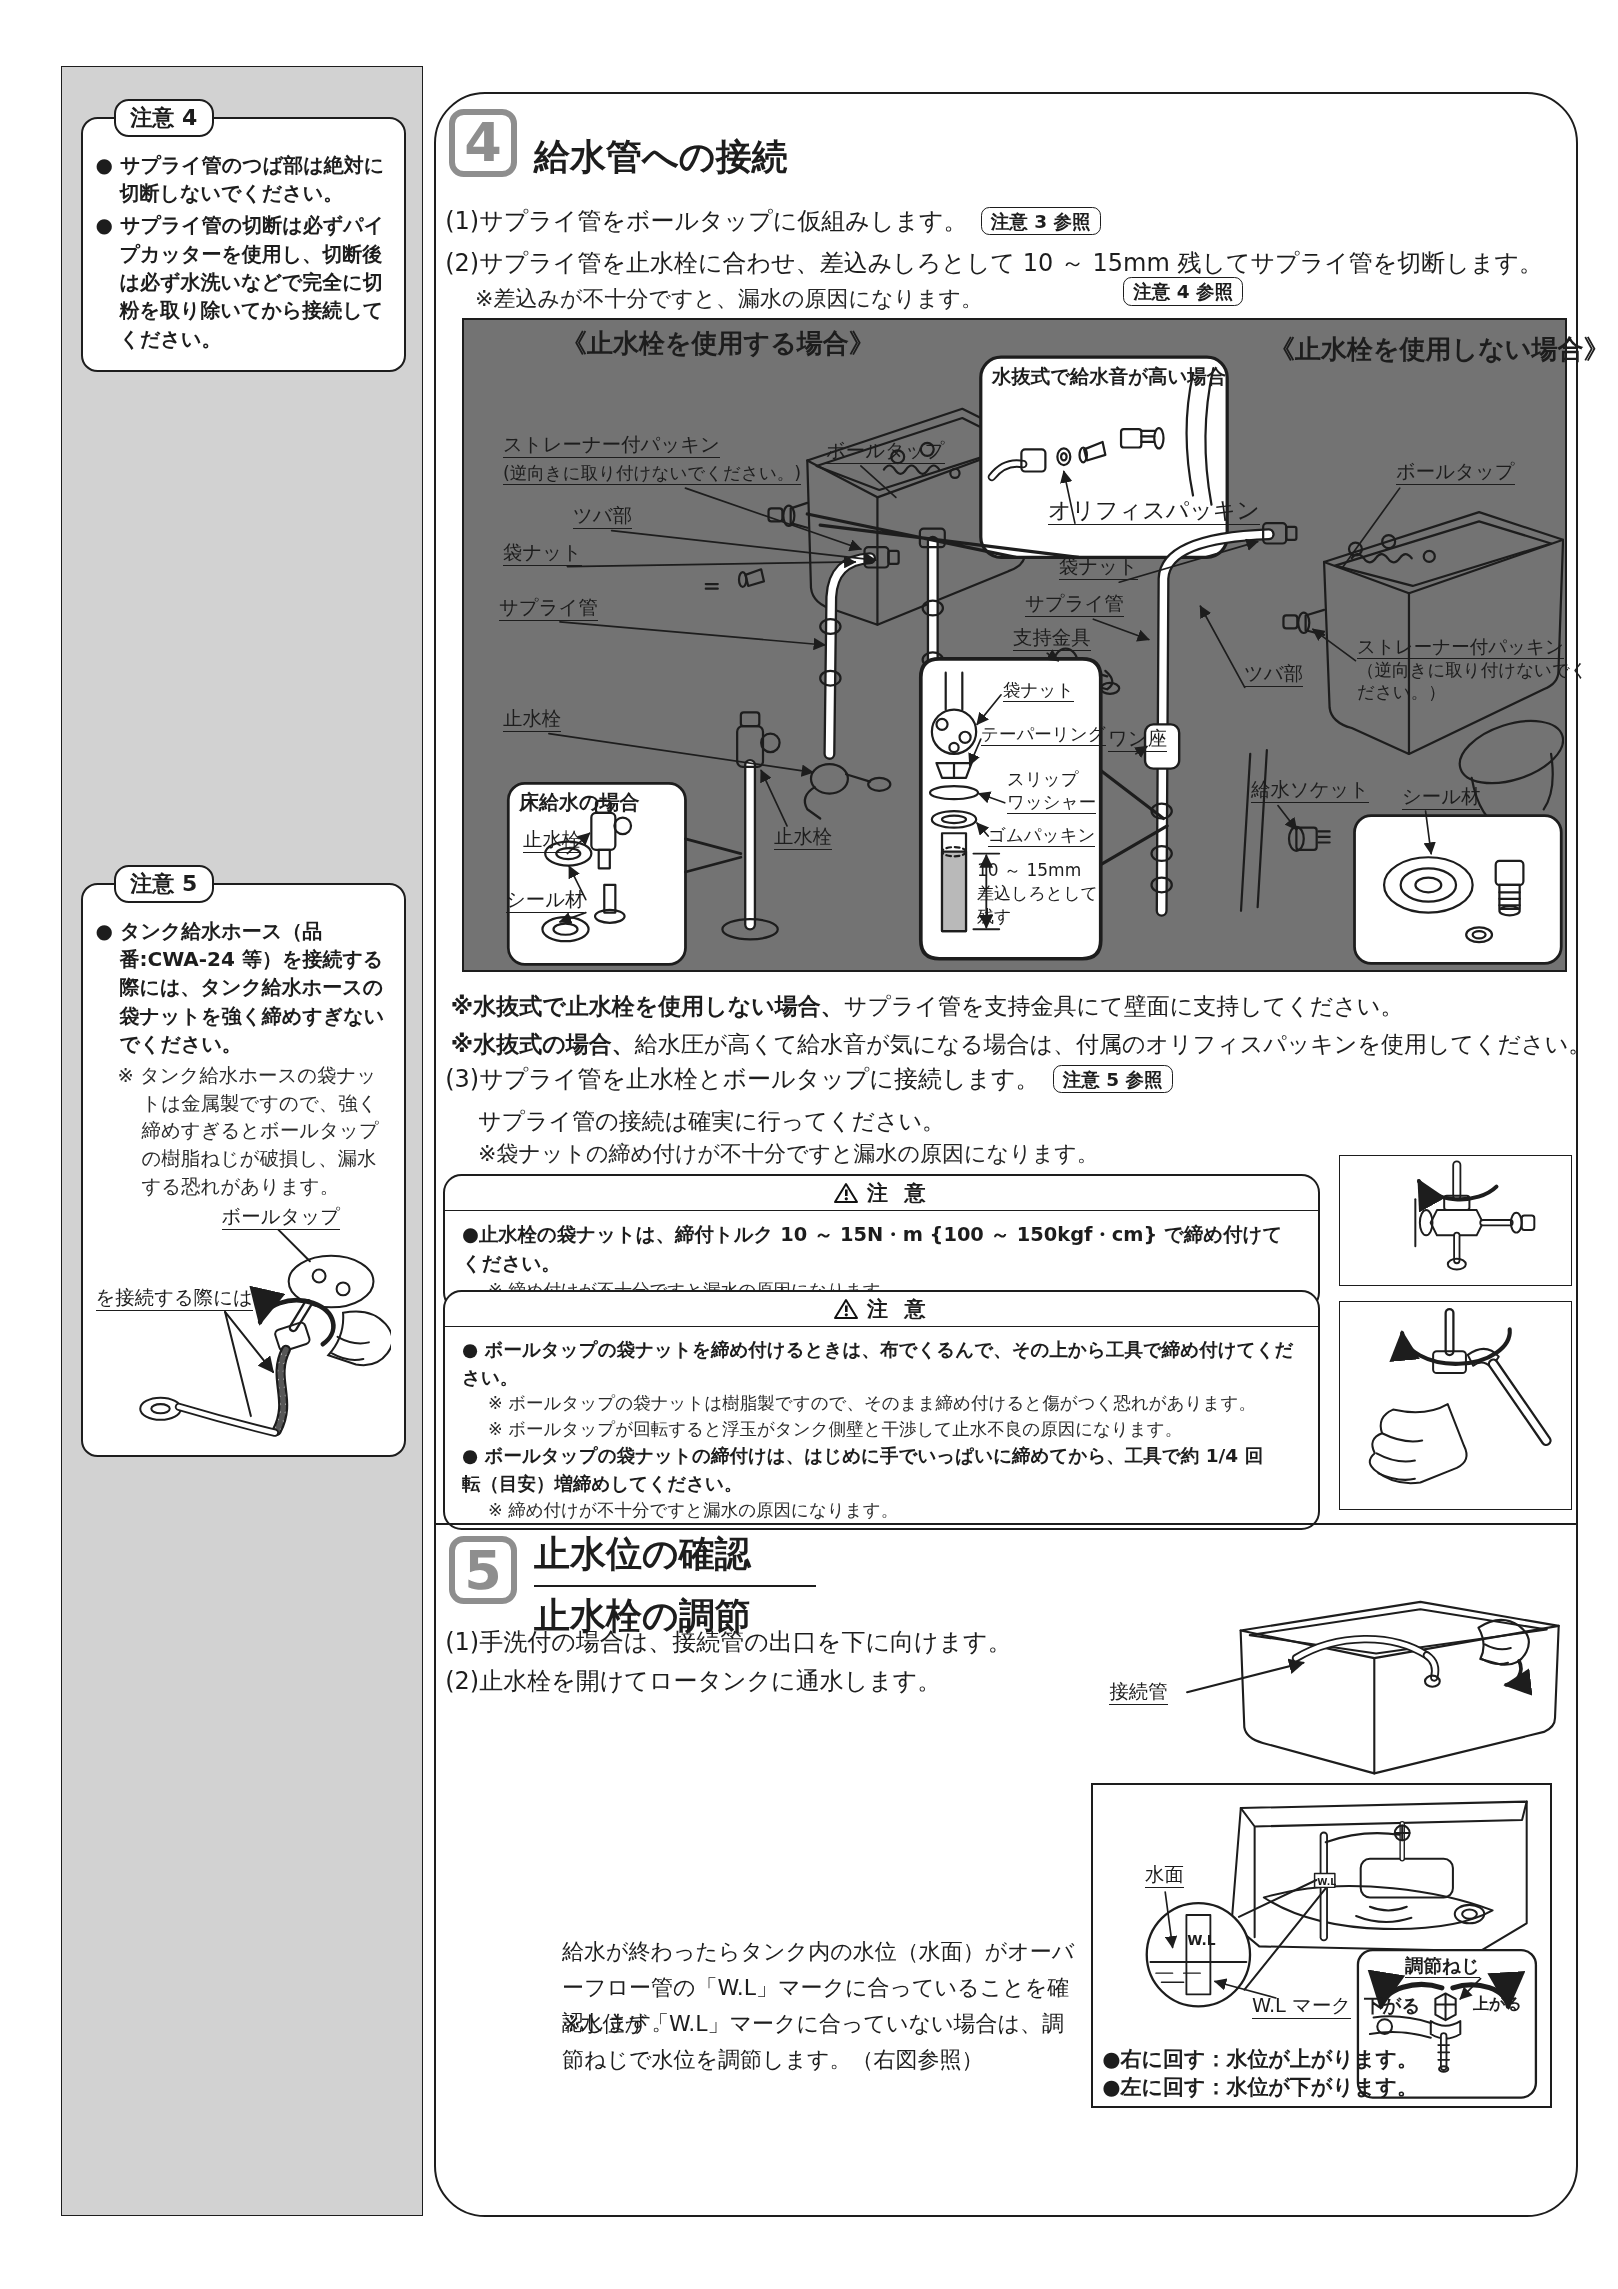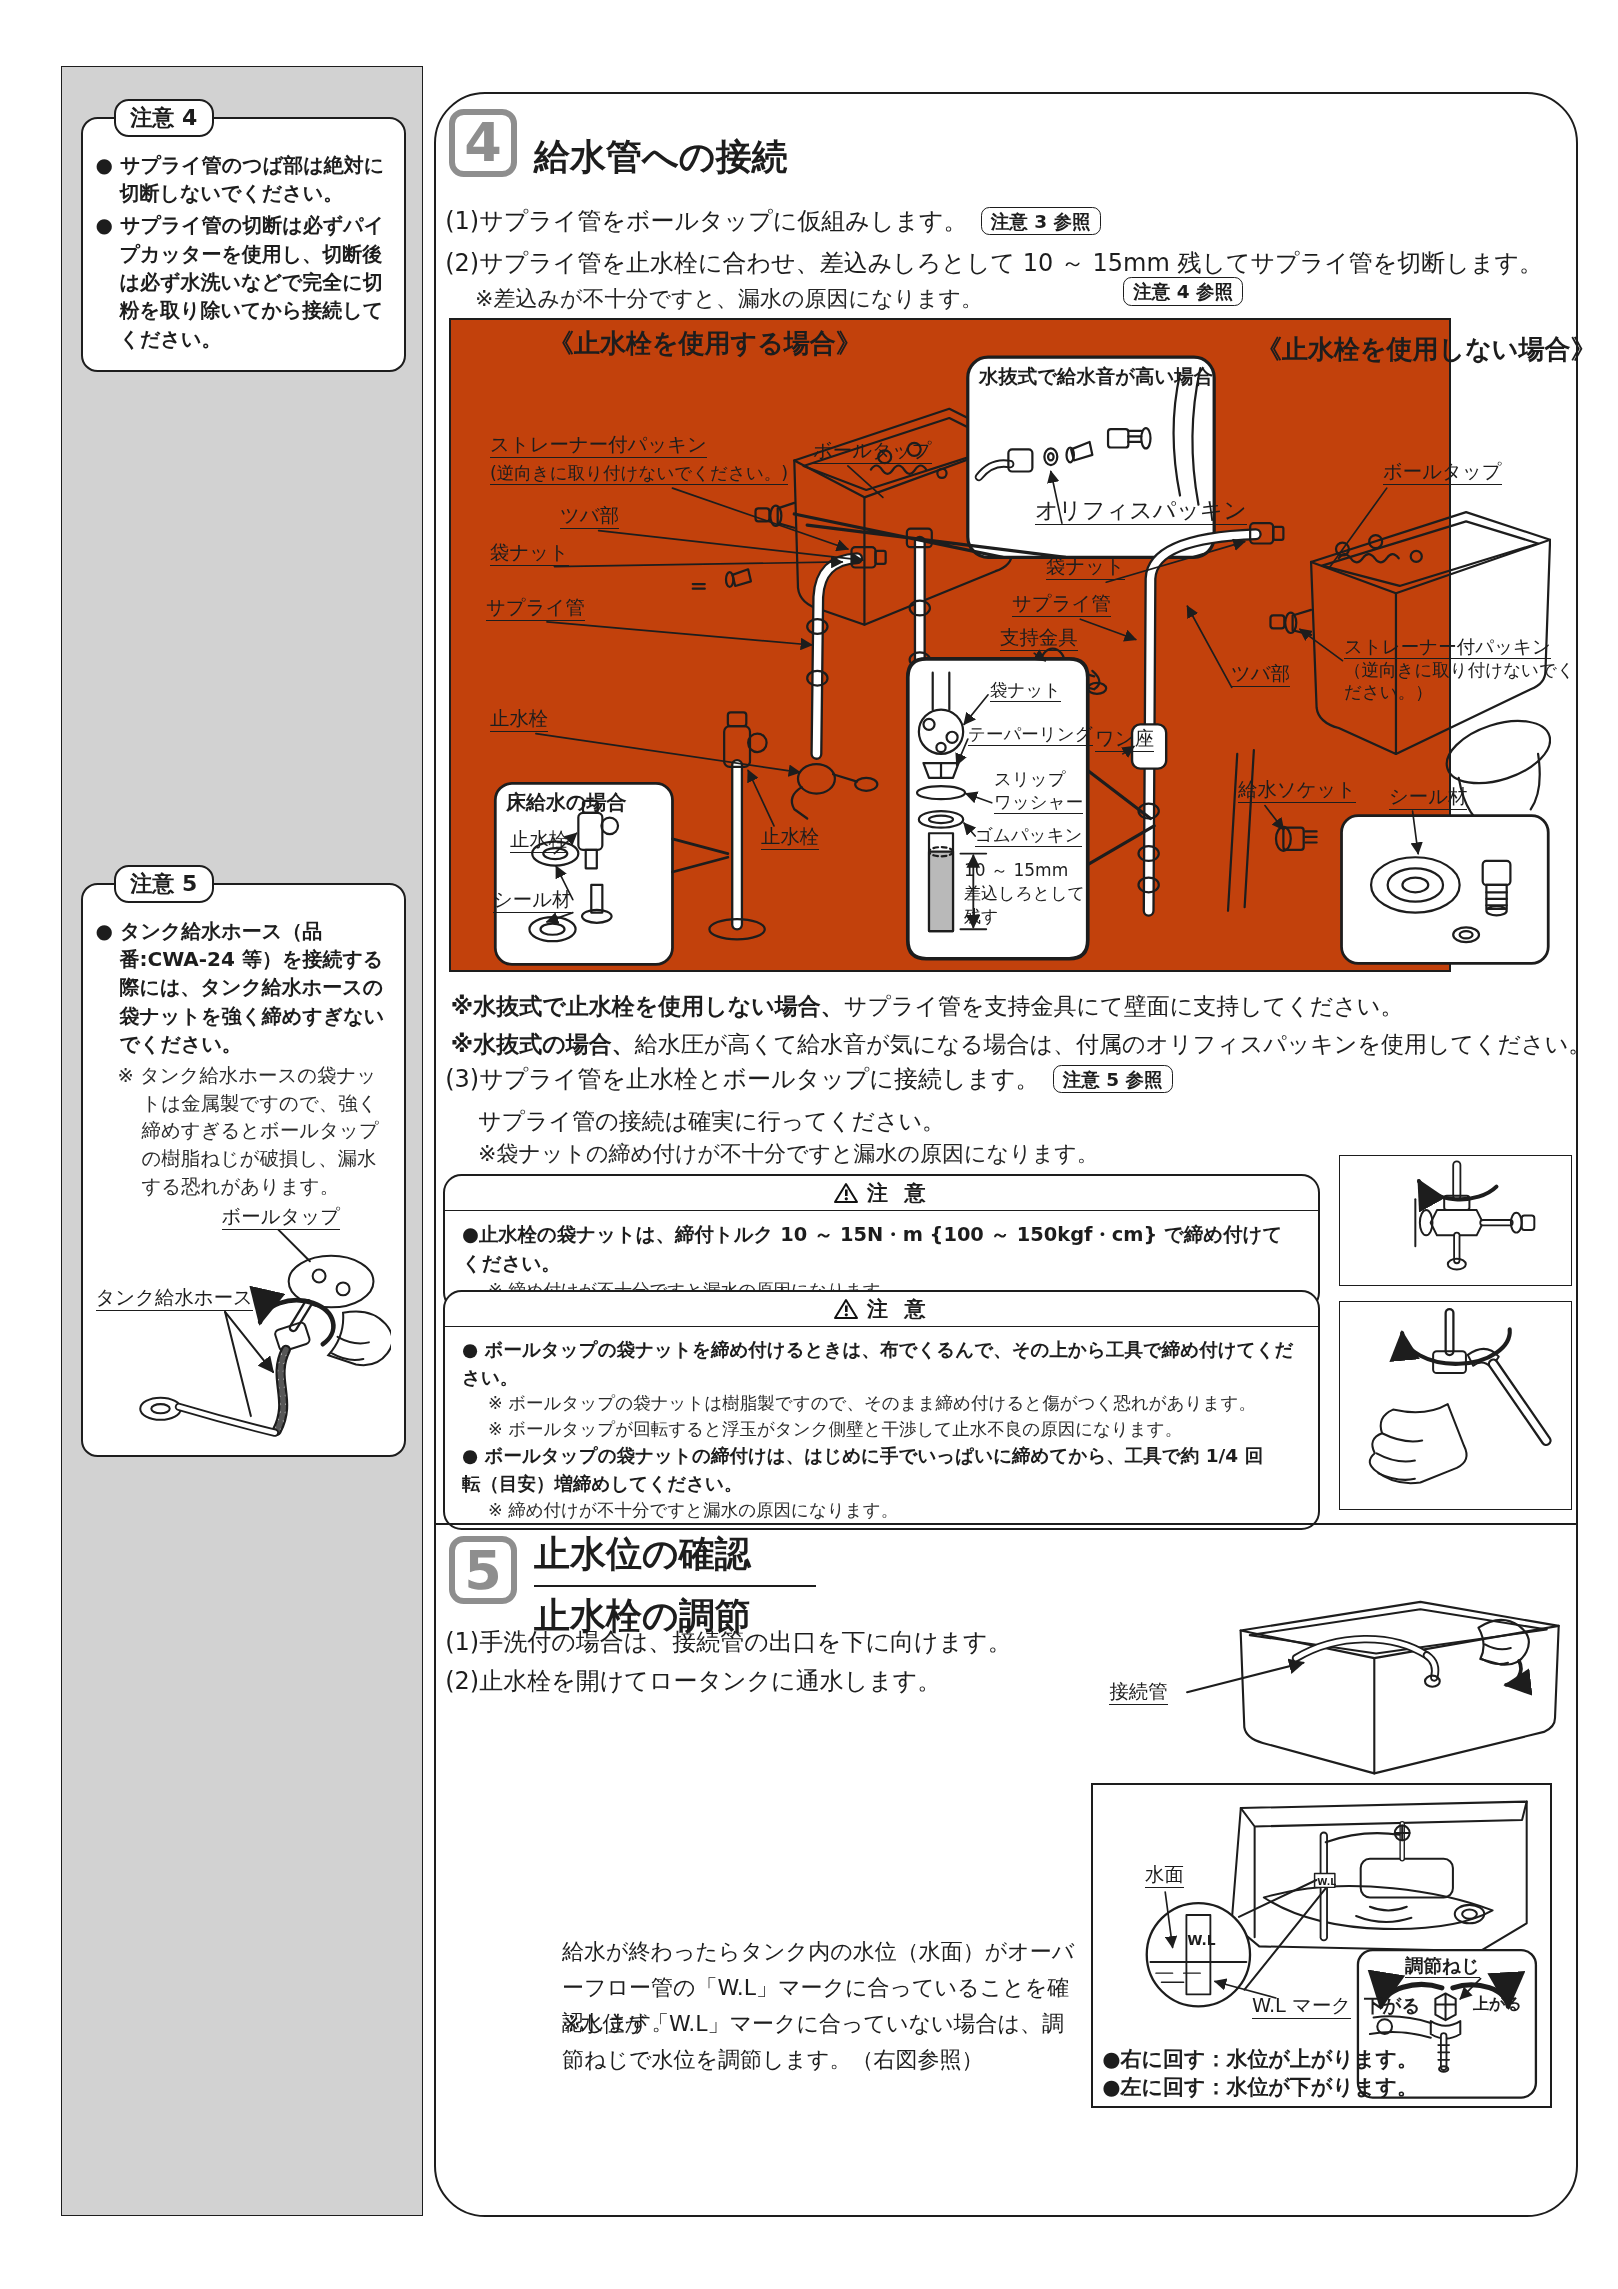--- a/index.html
+++ b/index.html
@@ -20,22 +20,22 @@
         border:2.8px solid #1d1d1d;border-radius:51px;box-sizing:content-box;background:#fff}
   .badge{position:absolute;width:68px;height:68px;border:6.5px solid #8e8e8e;border-radius:14.8px;
          color:#8e8e8e;font-weight:bold;font-size:54px;display:flex;align-items:center;
          justify-content:center;background:#fff;box-sizing:border-box}
   .sect-title{position:absolute;font-weight:bold;font-size:36px;white-space:nowrap}
   .para{position:absolute;font-size:24px;white-space:nowrap;display:flex;align-items:center;gap:13px}
   .note{font-size:22px;color:#262626}
   .tag{font-size:18.5px;font-weight:bold;border:1.8px solid #1d1d1d;border-radius:8.3px;
        padding:0.9px 9.2px;white-space:nowrap;background:#fff}
   
-  #diag{position:absolute;left:13px;top:224px;width:1002px;height:654px;border:2.3px solid #1d1d1d;
-        box-sizing:border-box;background:#c2410c}
+  #diag{position:absolute;left:26px;top:224px;width:1105px;height:654px;border:2.3px solid #1d1d1d;
+        box-sizing:border-box;background:#737373}
   #diag svg.art{position:absolute;left:0;top:0}
   .dl{position:absolute;font-size:19.4px;white-space:nowrap;color:#1d1d1d;line-height:1.15}
   .u{border-bottom:1.5px solid #1d1d1d;padding-bottom:0.9px}
   .b{font-weight:bold}
   
   .caut{position:absolute;border:2.3px solid #1d1d1d;border-radius:18.5px;background:#fff;box-sizing:border-box}
   .caut .hd{display:flex;justify-content:center;align-items:center;gap:9.2px;font-weight:bold;
             font-size:21px;padding:2.8px 0 3.7px 0;border-bottom:1.8px solid #1d1d1d;letter-spacing:4.6px}
   .caut .bd{padding:8.3px 16.6px 5.5px 16.6px}
   .cb{font-weight:bold;font-size:18.5px;line-height:1.5}
@@ -91,21 +91,21 @@
             <path d="M246,152 A40,28 0 1 0 178,128" stroke-width="5" marker-end="url(#ar1)"></path>
             <path d="M268,118 q30,-6 46,12 q14,16 2,32 q-12,16 -34,12 l-30,-10 q18,-20 16,-46 Z"></path>
             <path d="M262,144 q18,10 34,6 M256,162 q18,10 34,6"></path>
             <ellipse cx="70" cy="222" rx="22" ry="12"></ellipse>
               <ellipse cx="70" cy="222" rx="10" ry="5"></ellipse>
             <path d="M90,220 q54,16 104,28" stroke-width="9"></path>
             <path d="M90,220 q54,16 104,28" stroke="#fff" stroke-width="5"></path>
           </g>
         </svg>
         <div class="dl u" style="left:126px;top:1.8px">ボールタップ</div>
-        <div class="dl u" style="left:0px;top:83px">タンク給水ホース</div>
+        <div class="dl u" style="left:0px;top:83px">を接続する際には</div>
       </div>
     </div>
   </div>
 
   <div id="main">
 
     <div class="badge" style="left:13px;top:14.8px">4</div>
     <div class="sect-title" style="left:98px;top:39px">給水管への接続</div>
 
     <div class="para" style="left:9.2px;top:111px">

